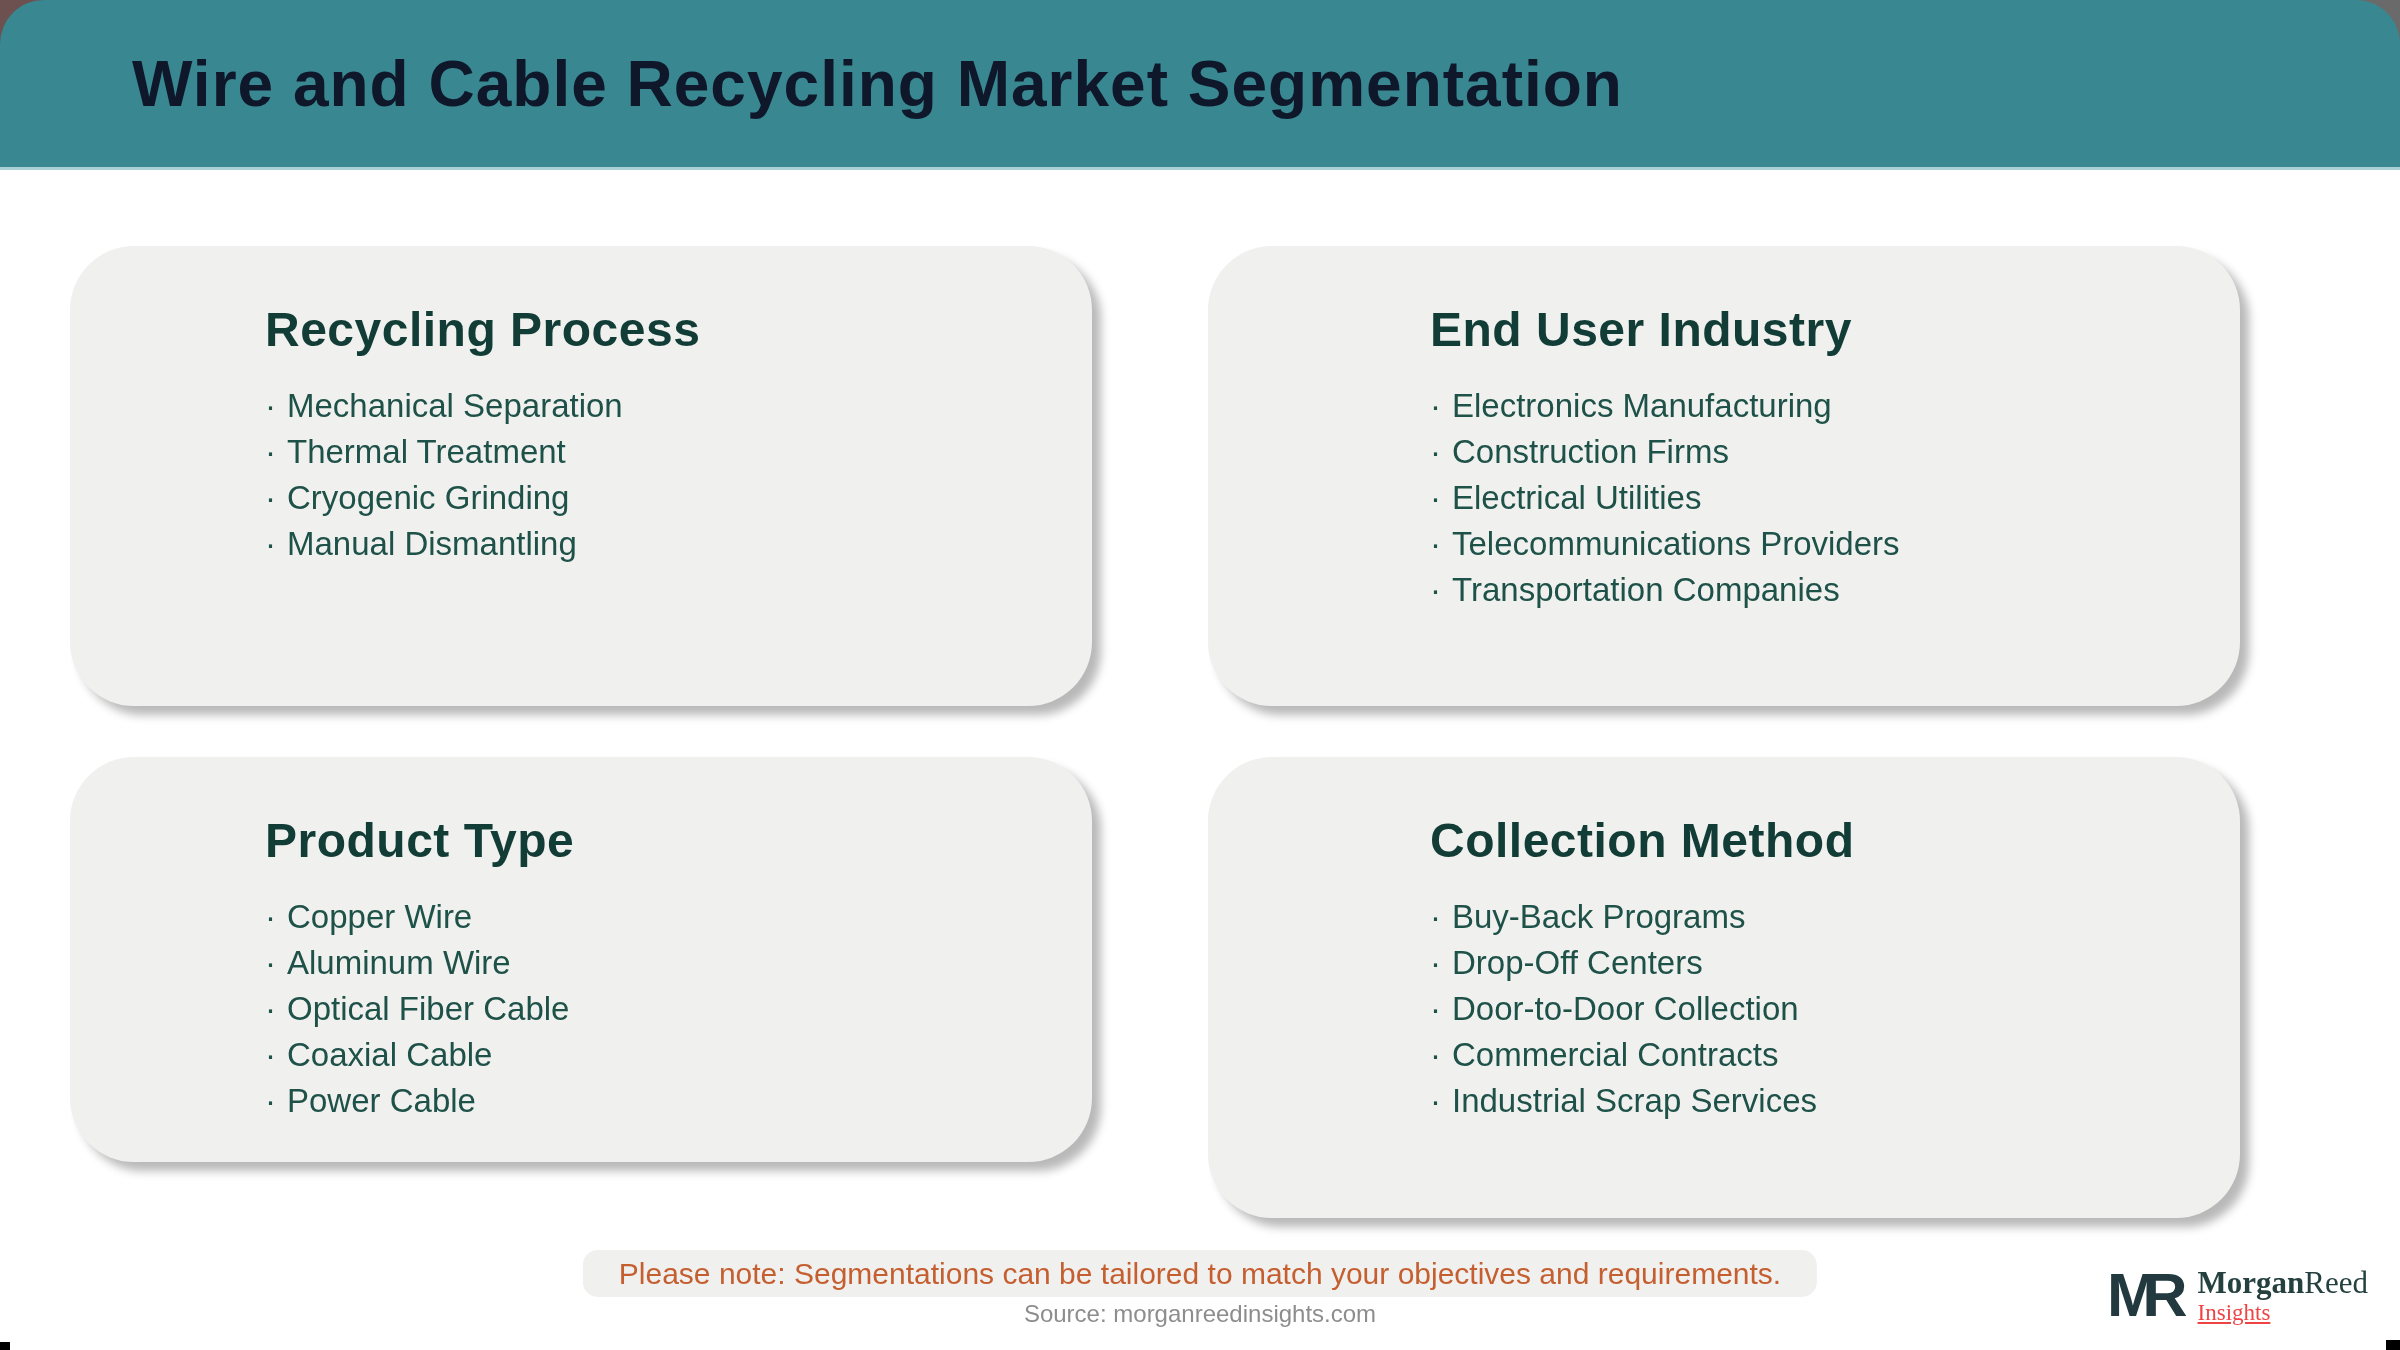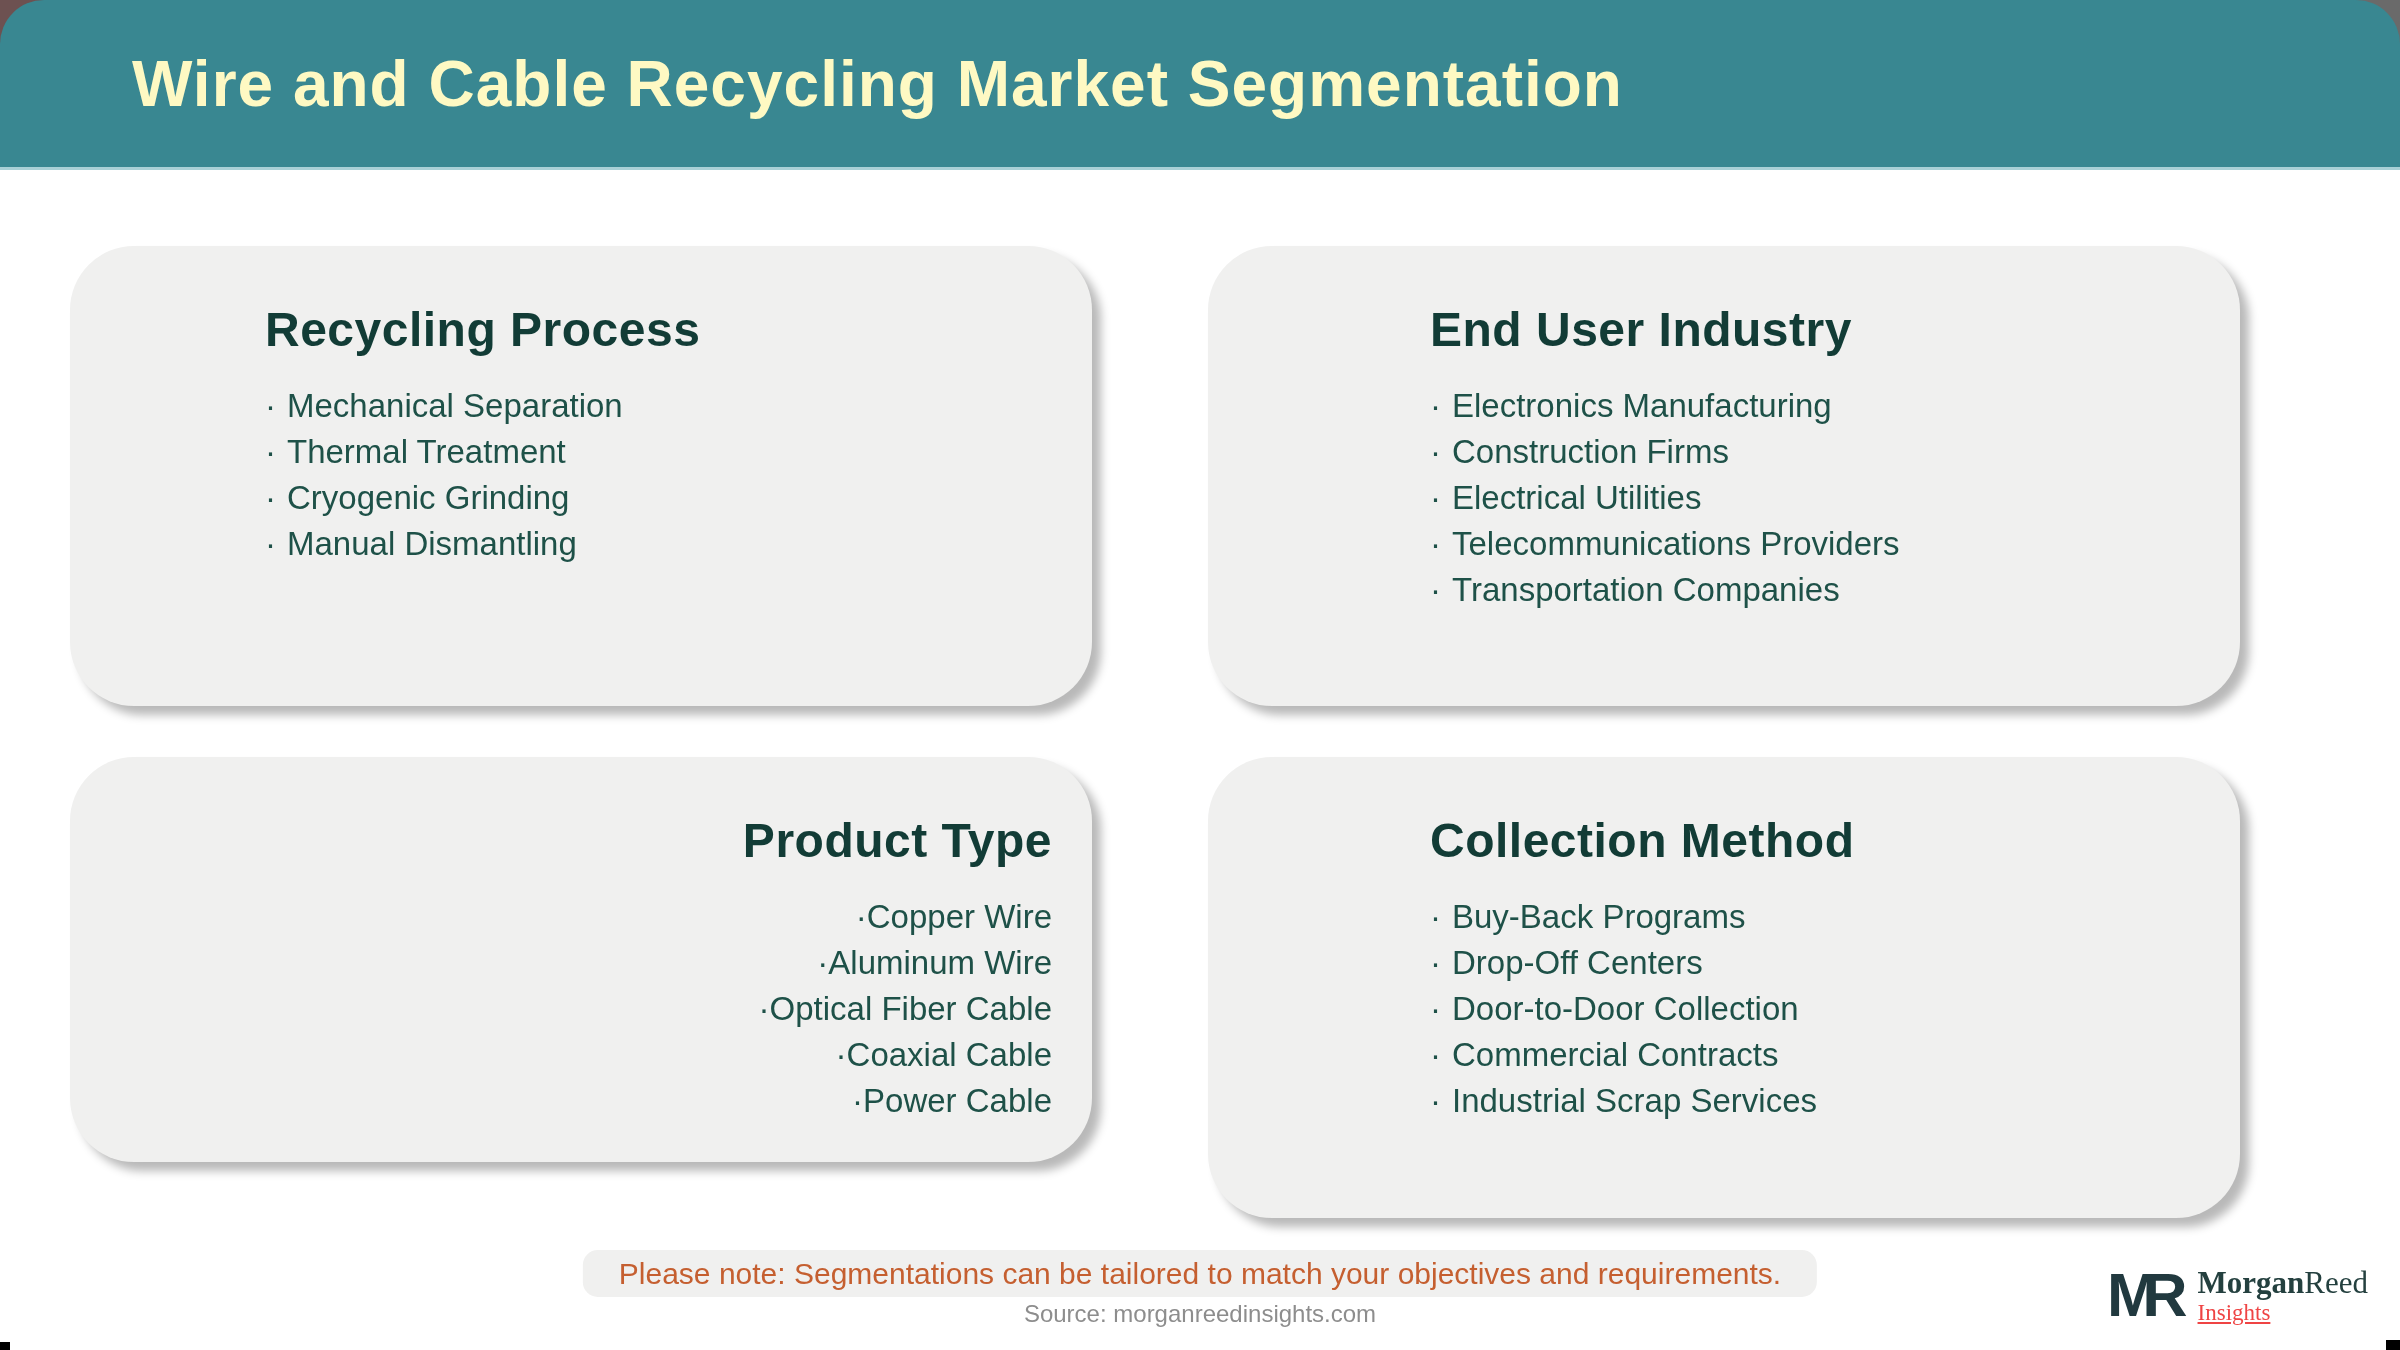--- a/index.html
+++ b/index.html
@@ -18,37 +18,37 @@
 
   .banner {
     position:absolute; top:0; left:0; width:2400px; height:170px;
     background:#398791;
     border-radius:44px 44px 0 0;
     border-bottom:3px solid #a9d0d6;
     display:flex; align-items:center;
     z-index:1;
   }
   .banner-title {
-    color:#fef9c3;
+    color:#0f172a;
     font-size:64px;
     font-weight:bold;
     letter-spacing:1px;
     padding-left:132px;
   }
 
   .card {
     position:absolute;
     background:#f0f0ef;
     border-radius:64px;
     box-shadow:9px 9px 10px rgba(0,0,0,0.28);
     z-index:1;
   }
   .card.c1 { left:70px;   top:246px; width:1022px; height:460px; padding:56px 40px 6px 195px; }
   .card.c2 { left:1208px; top:246px; width:1032px; height:460px; padding:56px 40px 0 222px; }
-  .card.c3 { left:70px;   top:757px; width:1022px; height:405px; padding:56px 40px 16px 195px;text-align:right; }
+  .card.c3 { left:70px;   top:757px; width:1022px; height:405px; padding:56px 40px 16px 195px; }
   .card.c4 { left:1208px; top:757px; width:1032px; height:461px; padding:56px 40px 0 222px; }
 
   .card-title {
     color:#123c36;
     font-size:48px;
     font-weight:bold;
     letter-spacing:0.5px;
     margin-bottom:26px;
   }
   .card-list { list-style:none; }

